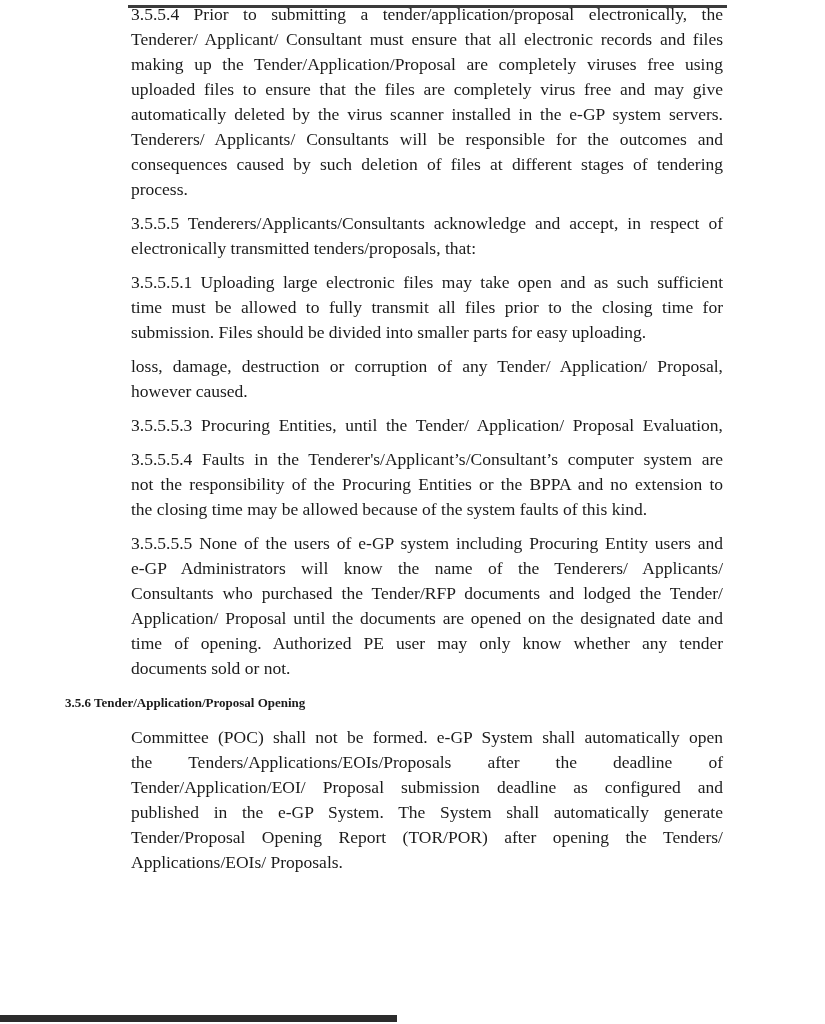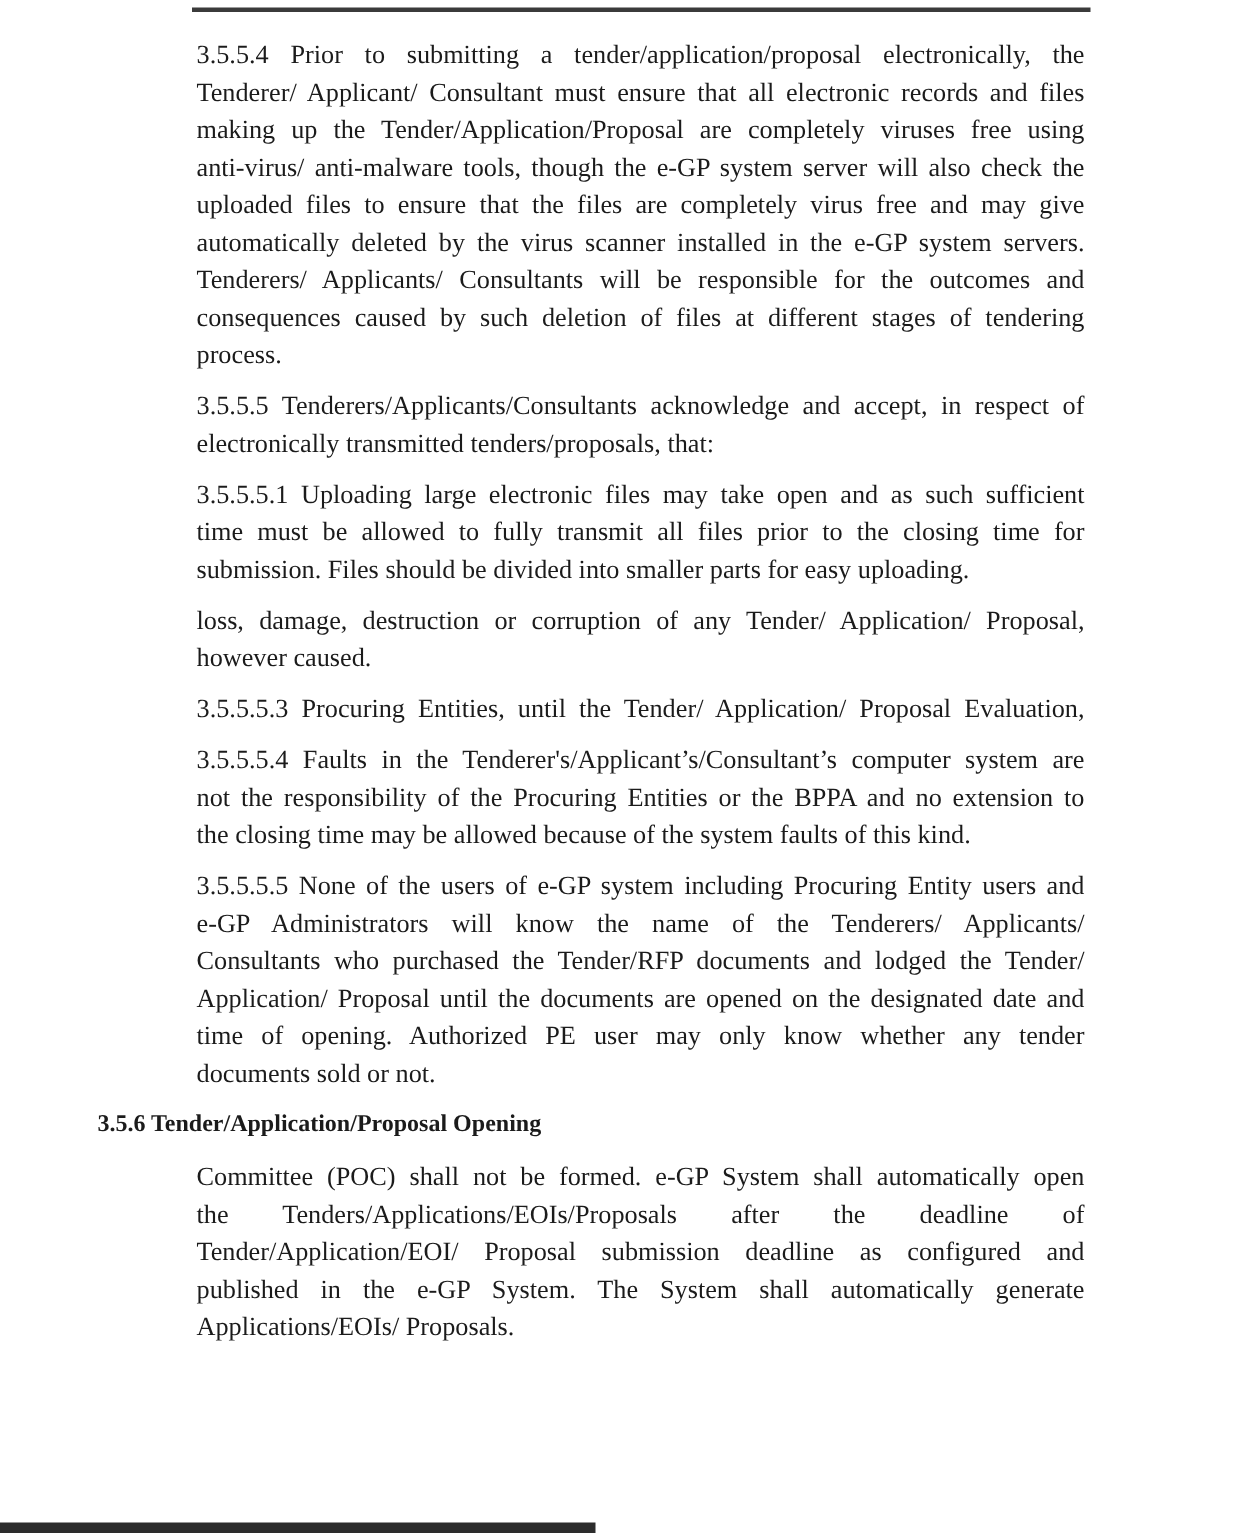--- a/index.html
+++ b/index.html
@@ -27,55 +27,54 @@
     position: absolute;
     left: 0;
     top: 1015px;
     width: 397px;
     height: 7px;
     background: #2c2c2c;
   }
   .content {
     position: absolute;
     left: 131px;
-    top: 24px;
+    top: 2px;
     width: 592px;
   }
   .para {
     margin: 0 0 9px 0;
     font-size: 17.5px;
     line-height: 25px;
   }
   .line {
     text-align: justify;
     text-align-last: justify;
     text-justify: inter-word;
   }
   .line.last {
     text-align-last: left;
   }
   .heading {
-    font-size: 16px;
+    font-size: 13px;
     line-height: 25px;
     font-weight: bold;
     margin: 3px 0 10px -66px;
     white-space: nowrap;
   }
 </style>
 </head>
 <body style="background: rgb(255, 255, 255); color: rgb(27, 27, 27);">
 
 <div class="top-rule" style="background: rgb(59, 59, 59);"></div>
 
 <div class="content" id="content">
     <div class="para">
       <div class="line">3.5.5.4 Prior to submitting a tender/application/proposal electronically, the</div>
       <div class="line">Tenderer/ Applicant/ Consultant must ensure that all electronic records and files</div>
       <div class="line">making up the Tender/Application/Proposal are completely viruses free using</div>
-      <div class="line">anti-virus/ anti-malware tools, though the e-GP system server will also check the</div>
       <div class="line">uploaded files to ensure that the files are completely virus free and may give</div>
       <div class="line">automatically deleted by the virus scanner installed in the e-GP system servers.</div>
       <div class="line">Tenderers/ Applicants/ Consultants will be responsible for the outcomes and</div>
       <div class="line">consequences caused by such deletion of files at different stages of tendering</div>
       <div class="line last">process.</div>
     </div>
     <div class="para">
       <div class="line">3.5.5.5 Tenderers/Applicants/Consultants acknowledge and accept, in respect of</div>
       <div class="line last">electronically transmitted tenders/proposals, that:</div>
     </div>
@@ -103,17 +102,18 @@
       <div class="line">Application/ Proposal until the documents are opened on the designated date and</div>
       <div class="line">time of opening. Authorized PE user may only know whether any tender</div>
       <div class="line last">documents sold or not.</div>
     </div>
     <div class="heading">3.5.6 Tender/Application/Proposal Opening</div>
     <div class="para">
       <div class="line">Committee (POC) shall not be formed.  e-GP System shall automatically open</div>
       <div class="line">the Tenders/Applications/EOIs/Proposals after the deadline of</div>
       <div class="line">Tender/Application/EOI/ Proposal submission deadline as configured and</div>
       <div class="line">published in the e-GP System. The System shall automatically generate</div>
+      <div class="line">Tender/Proposal Opening Report (TOR/POR) after opening the Tenders/</div>
       <div class="line last">Applications/EOIs/ Proposals.</div>
     </div>
   </div>
 
 <div class="bottom-rule" style="background: rgb(44, 44, 44);"></div>
 
 </body></html>

